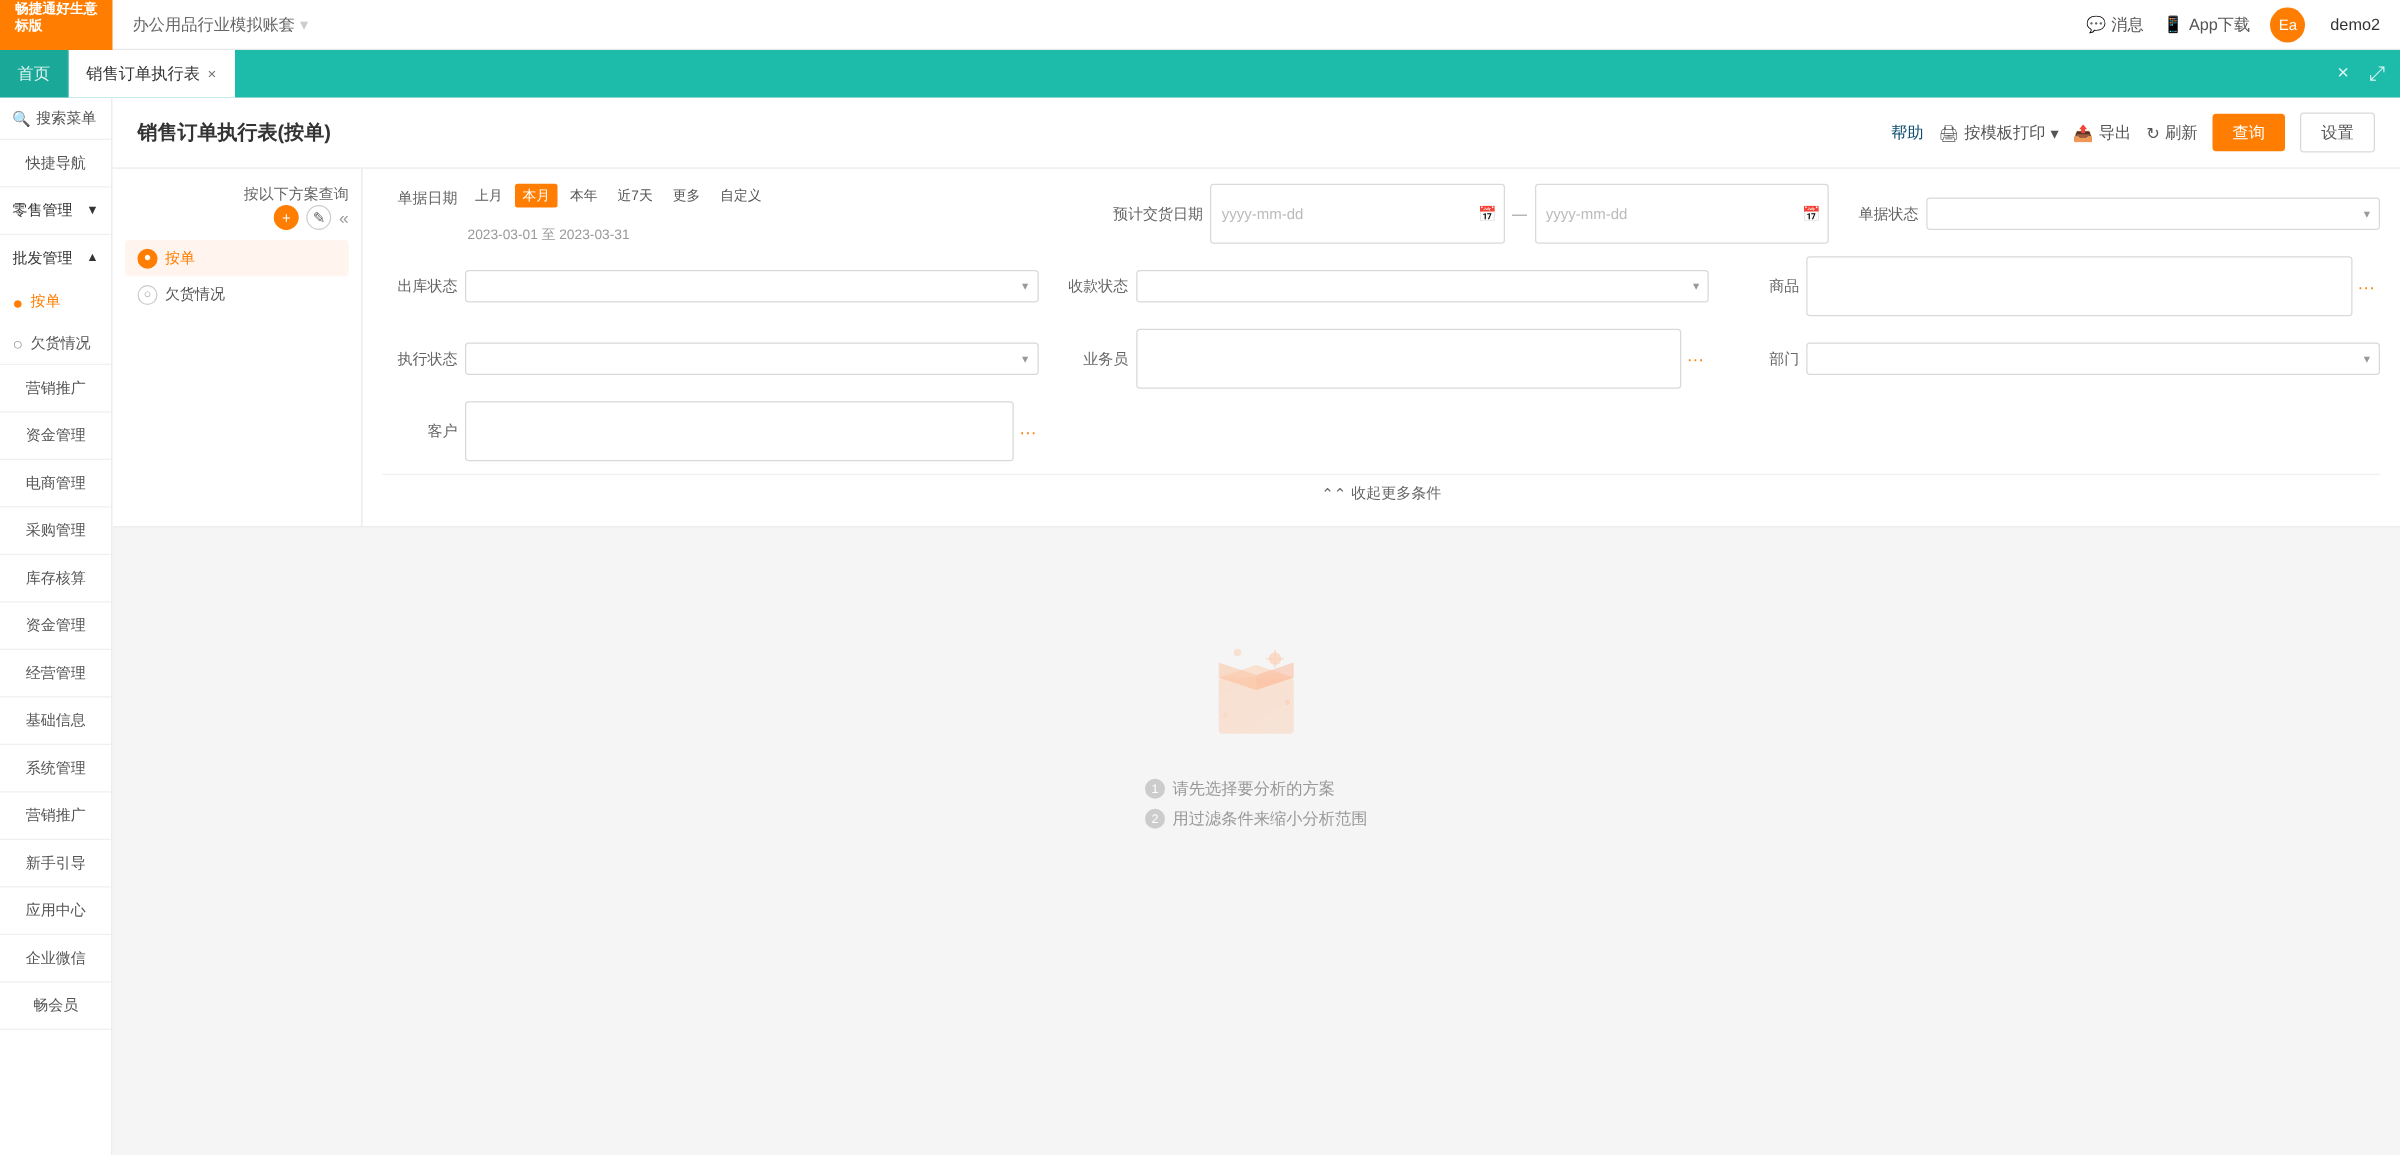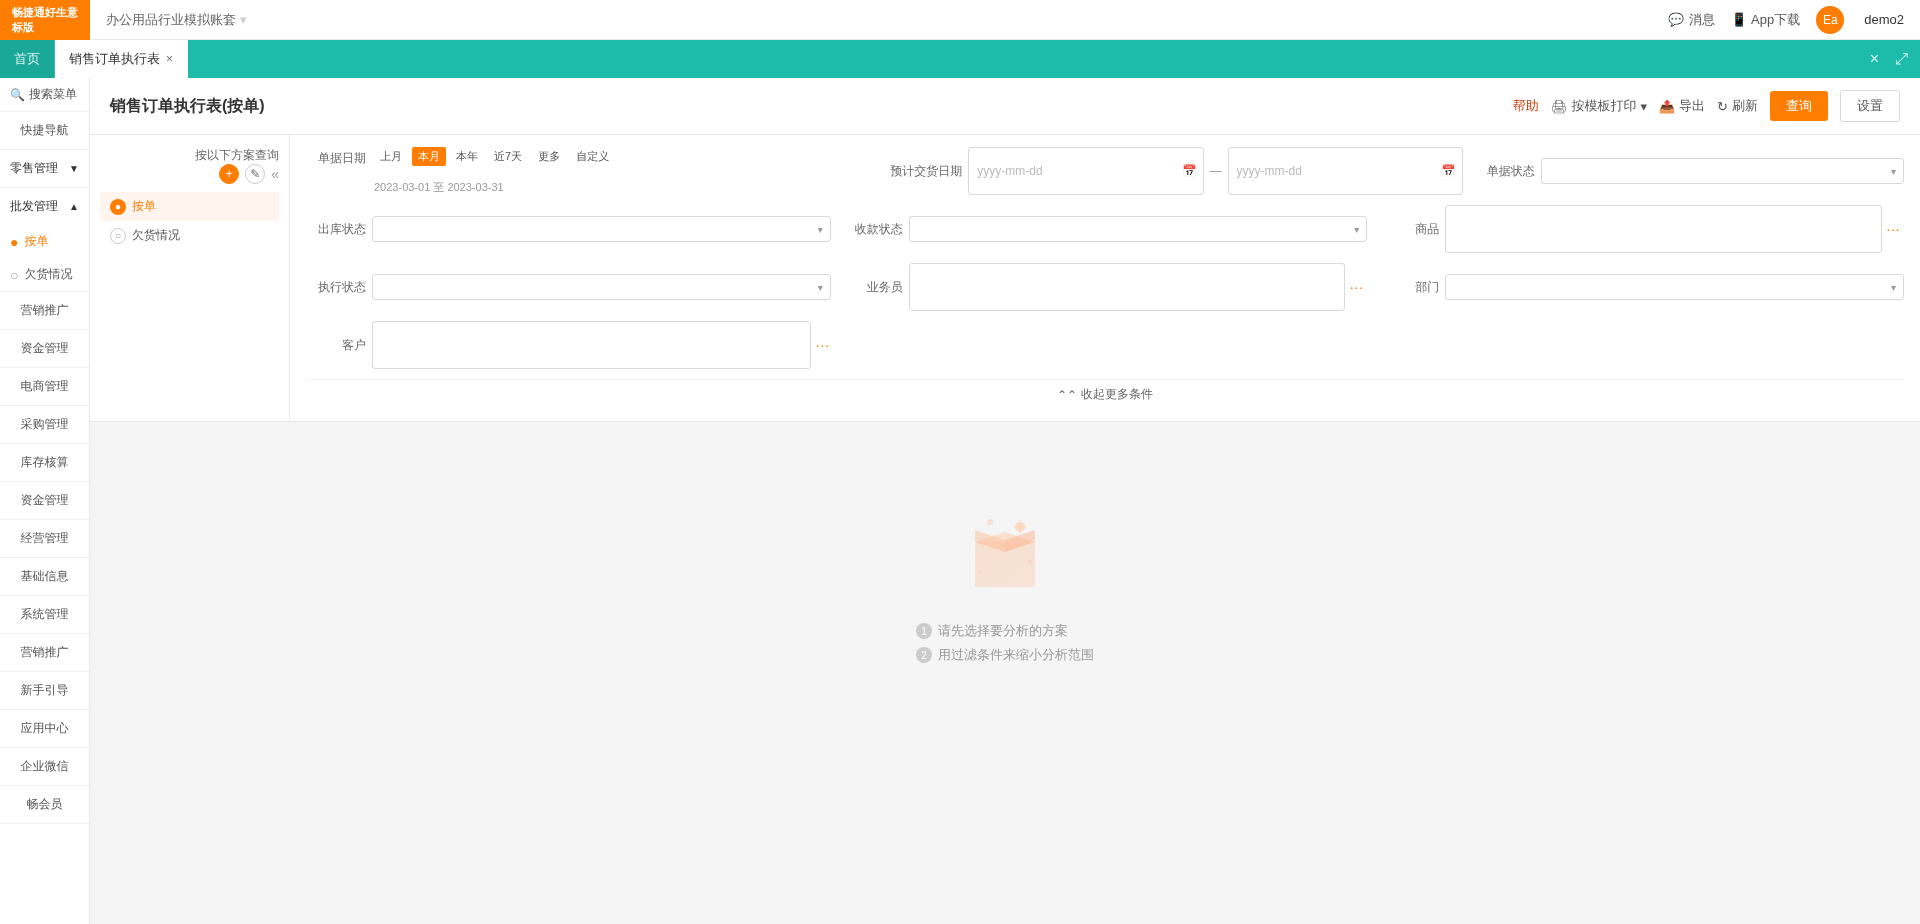--- a/index.html
+++ b/index.html
@@ -17,21 +17,20 @@
       flex-shrink: 0;
     }
     .top-bar-left {
       display: flex;
       align-items: center;
       gap: 8px;
       flex: 1;
     }
     .logo-area {
       display: flex;
-      align-items: center;
       gap: 4px;
       background: #ff7d00;
       padding: 0 12px;
       height: 40px;
       min-width: 90px;
     }
     .logo-text {
       color: #fff;
       font-size: 11px;
       line-height: 1.3;
@@ -611,21 +610,21 @@
         <span>畅会员</span>
       </div>
     </div>
   </div>
 
   <div class="content-area">
 
     <div class="page-header">
       <div class="page-title">销售订单执行表(按单)</div>
       <div class="page-actions">
-        <button class="page-action-btn" style="background:none;border:none;cursor:pointer;color:#c2410c;font-size:13px;display:flex;align-items:center;gap:4px;">帮助</button>
+        <button class="page-action-btn" style="background:none;border:none;cursor:pointer;color:#0c4a6e;font-size:13px;display:flex;align-items:center;gap:4px;">帮助</button>
         <button class="page-action-btn" style="background:none;border:none;cursor:pointer;color:#555;font-size:13px;display:flex;align-items:center;gap:4px;">
           <span>🖨</span>
           <span>按模板打印</span>
           <span>▾</span>
         </button>
         <button class="page-action-btn" style="background:none;border:none;cursor:pointer;color:#555;font-size:13px;display:flex;align-items:center;gap:4px;">
           <span>📤</span>
           <span>导出</span>
         </button>
         <button class="page-action-btn" style="background:none;border:none;cursor:pointer;color:#555;font-size:13px;display:flex;align-items:center;gap:4px;">

